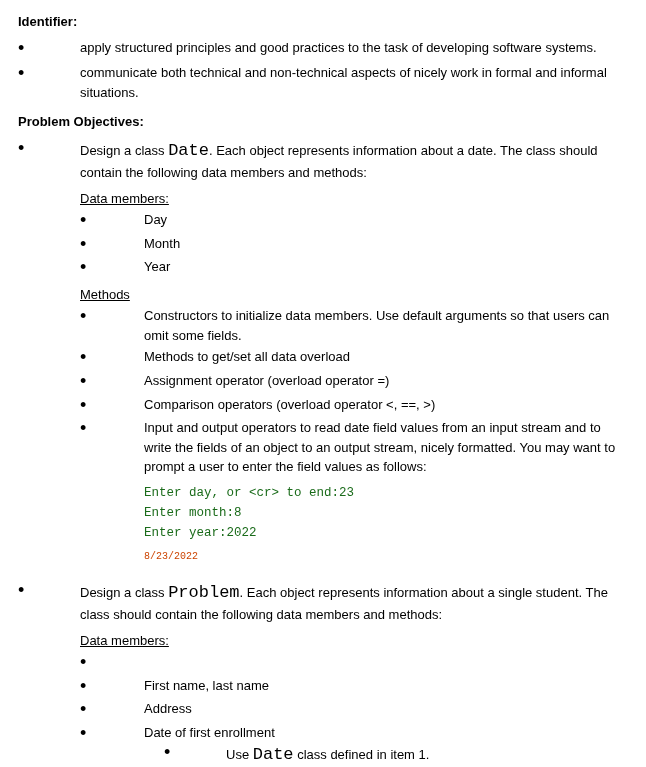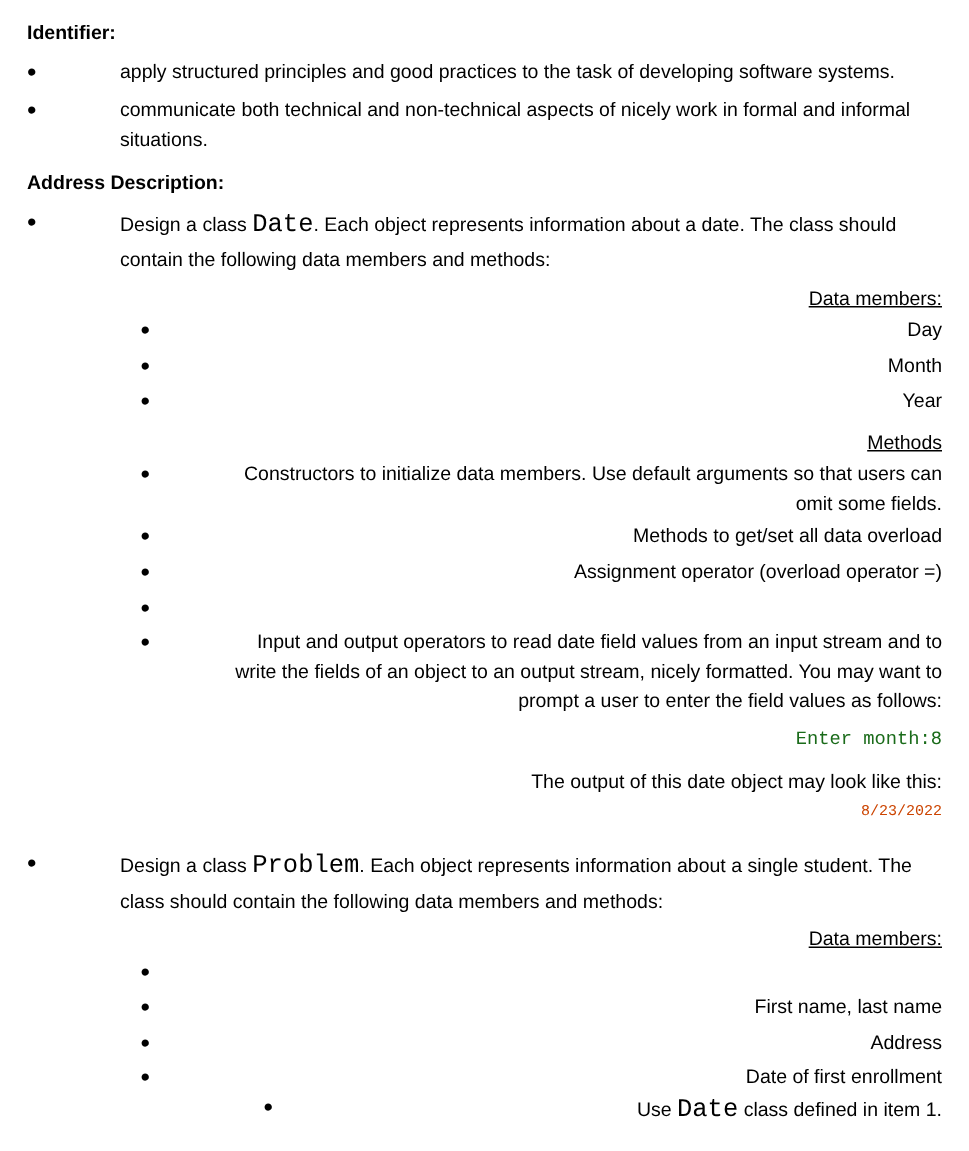--- a/index.html
+++ b/index.html
@@ -36,21 +36,20 @@
       font-size: 18px;
       line-height: 1.2;
       margin-right: 4px;
     }
     ul.main-list > li .content {
       flex: 1;
       margin-left: 40px;
     }
     .sub-section {
       margin-top: 6px;
-      text-align: right;
     }
     .sub-section-title {
       text-decoration: underline;
       font-size: 13px;
       margin-bottom: 2px;
     }
     ul.sub-list {
       list-style: none;
       padding-left: 0;
       margin-left: 0;
@@ -124,21 +123,21 @@
       <span class="content">apply structured principles and good practices to the task of developing software systems.</span>
     </li>
     <li>
       <span class="bullet">•</span>
       <span class="content">communicate both technical and non-technical aspects of nicely work in formal and informal situations.</span>
     </li>
   </ul>
 </div>
 
 <div class="problem-desc">
-  <div class="section-title">Address Description:</div>
+  <div class="section-title">Problem Objectives:</div>
   <ul class="main-list">
 
     <li>
       <span class="bullet">•</span>
       <div class="content">
         <span>Design a class <code>Date</code>.  Each object represents information about a date. The class should contain the following data members and methods:</span>
         <div class="sub-section">
           <div class="sub-section-title">Data members:</div>
           <ul class="sub-list">
             <li>
@@ -165,29 +164,31 @@
             <li>
               <span class="bullet">•</span>
               <span class="content">Methods to get/set all data overload</span>
             </li>
             <li>
               <span class="bullet">•</span>
               <span class="content">Assignment operator (overload operator =)</span>
             </li>
             <li>
               <span class="bullet">•</span>
+              <span class="content">Comparison operators (overload operator &lt;, ==, &gt;)</span>
             </li>
             <li>
               <span class="bullet">•</span>
               <span class="content">
                 <span>Input and output operators to read date field values from an input stream and to write the fields of an object to an output stream, nicely formatted. You may want to prompt a user to enter the field values as follows:</span>
                 <div class="code-block">
+                  <div>Enter day, or &lt;cr&gt; to end:23</div>
                   <div>Enter month:8</div>
+                  <div>Enter year:2022</div>
                 </div>
-                <div class="note-text">The output of this date object may look like this:</div>
                 <div class="code-output">8/23/2022</div>
               </span>
             </li>
           </ul>
         </div>
       </div>
     </li>
 
     <li style="margin-top:10px;">
       <span class="bullet">•</span>

